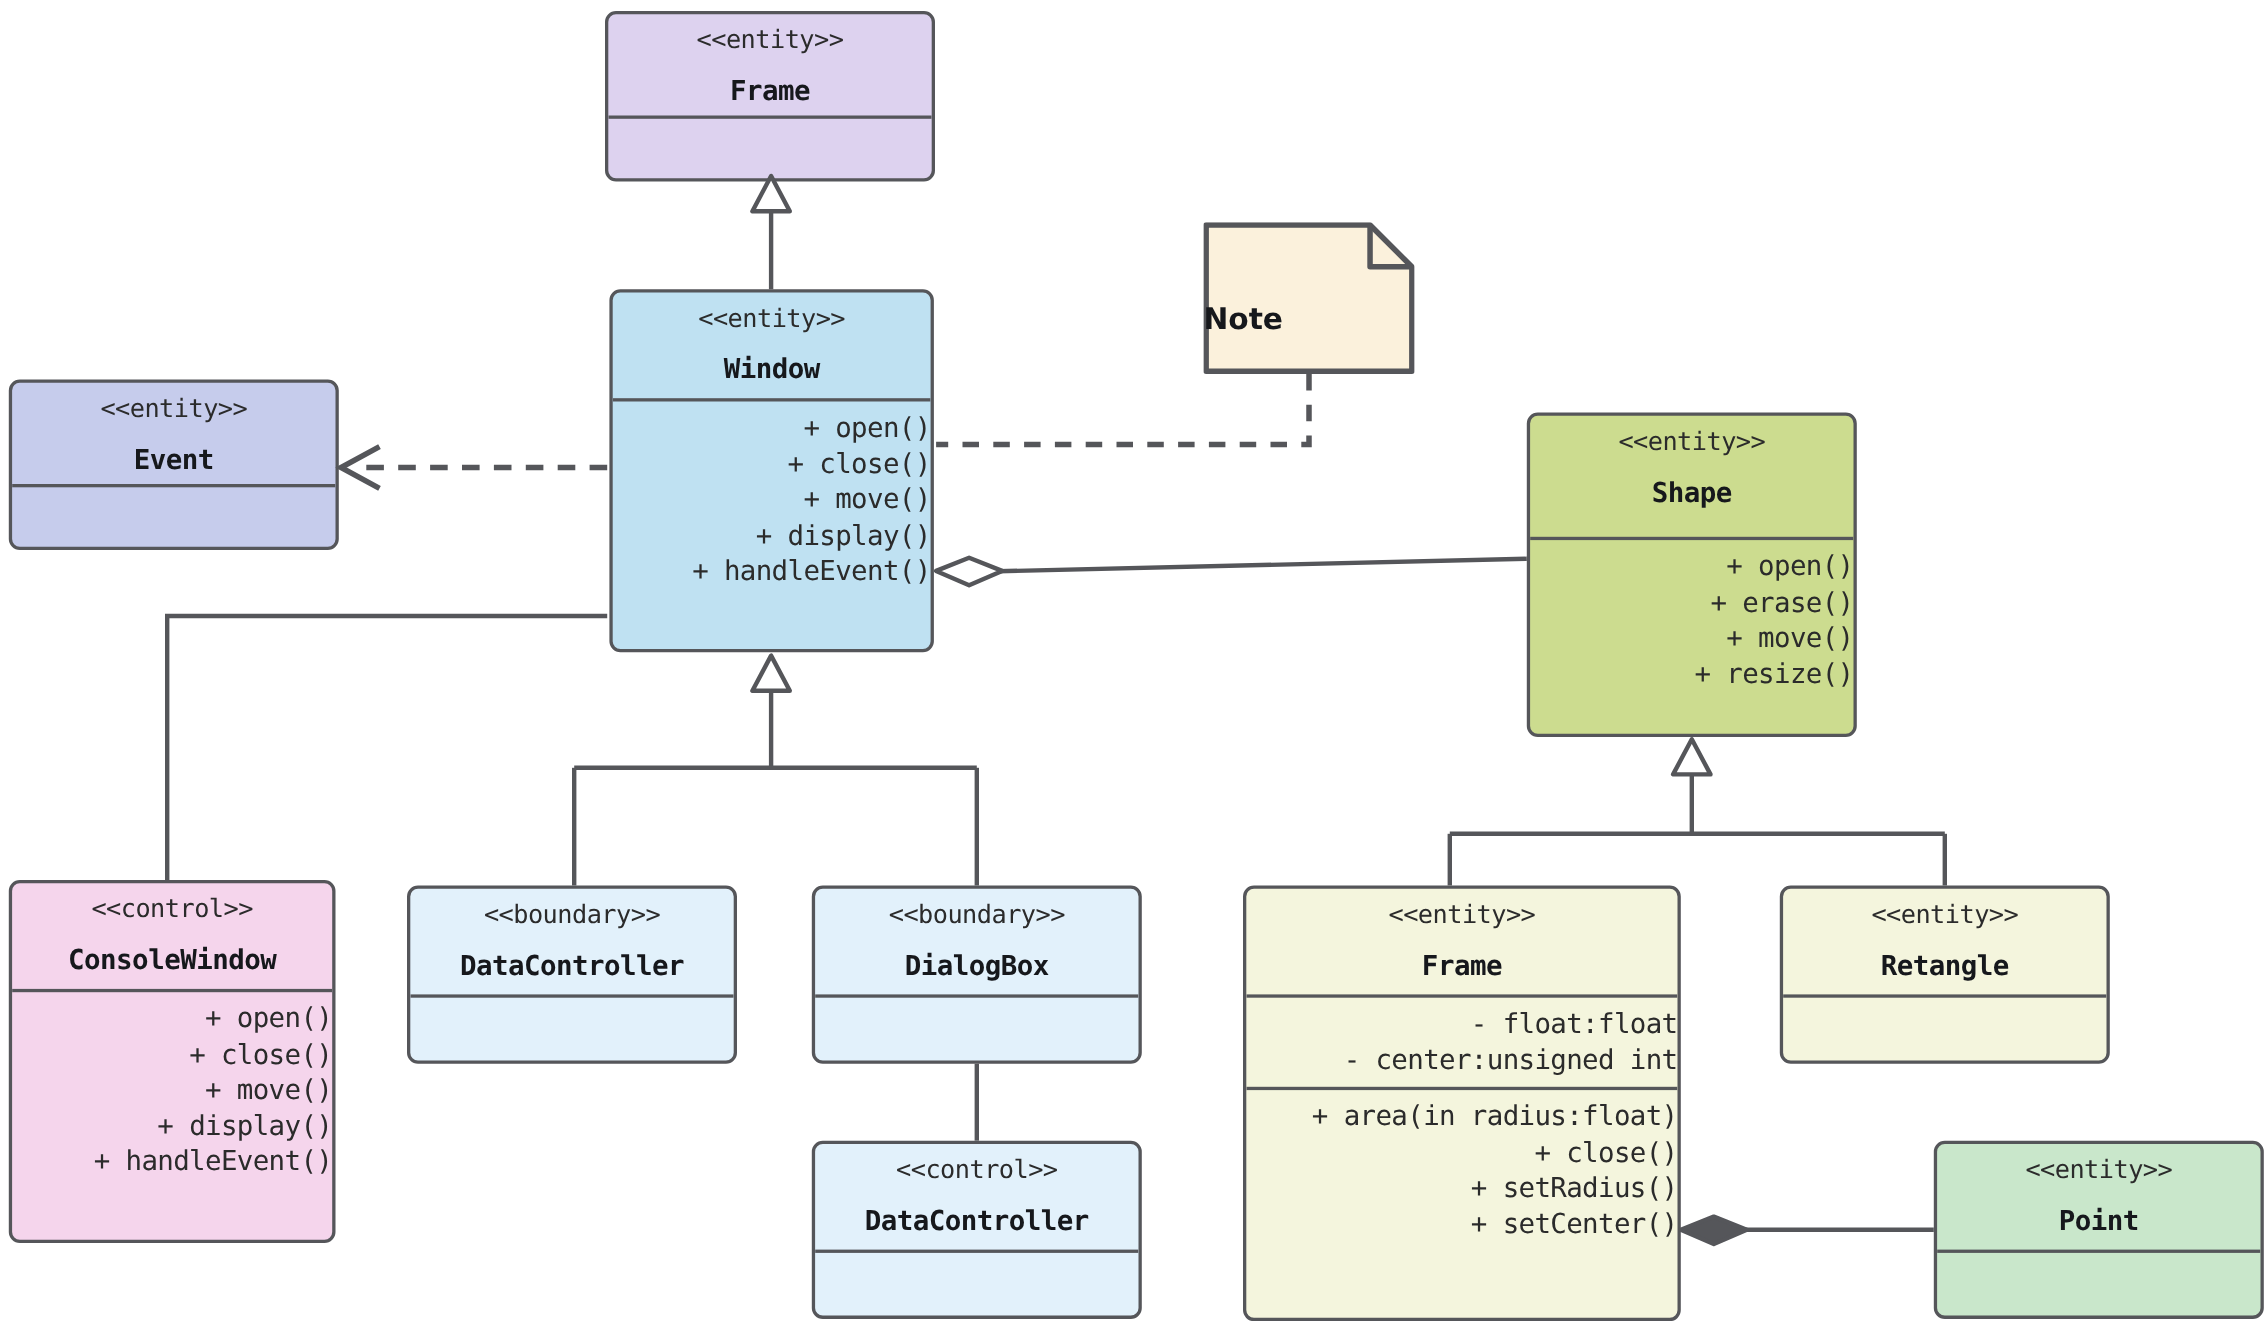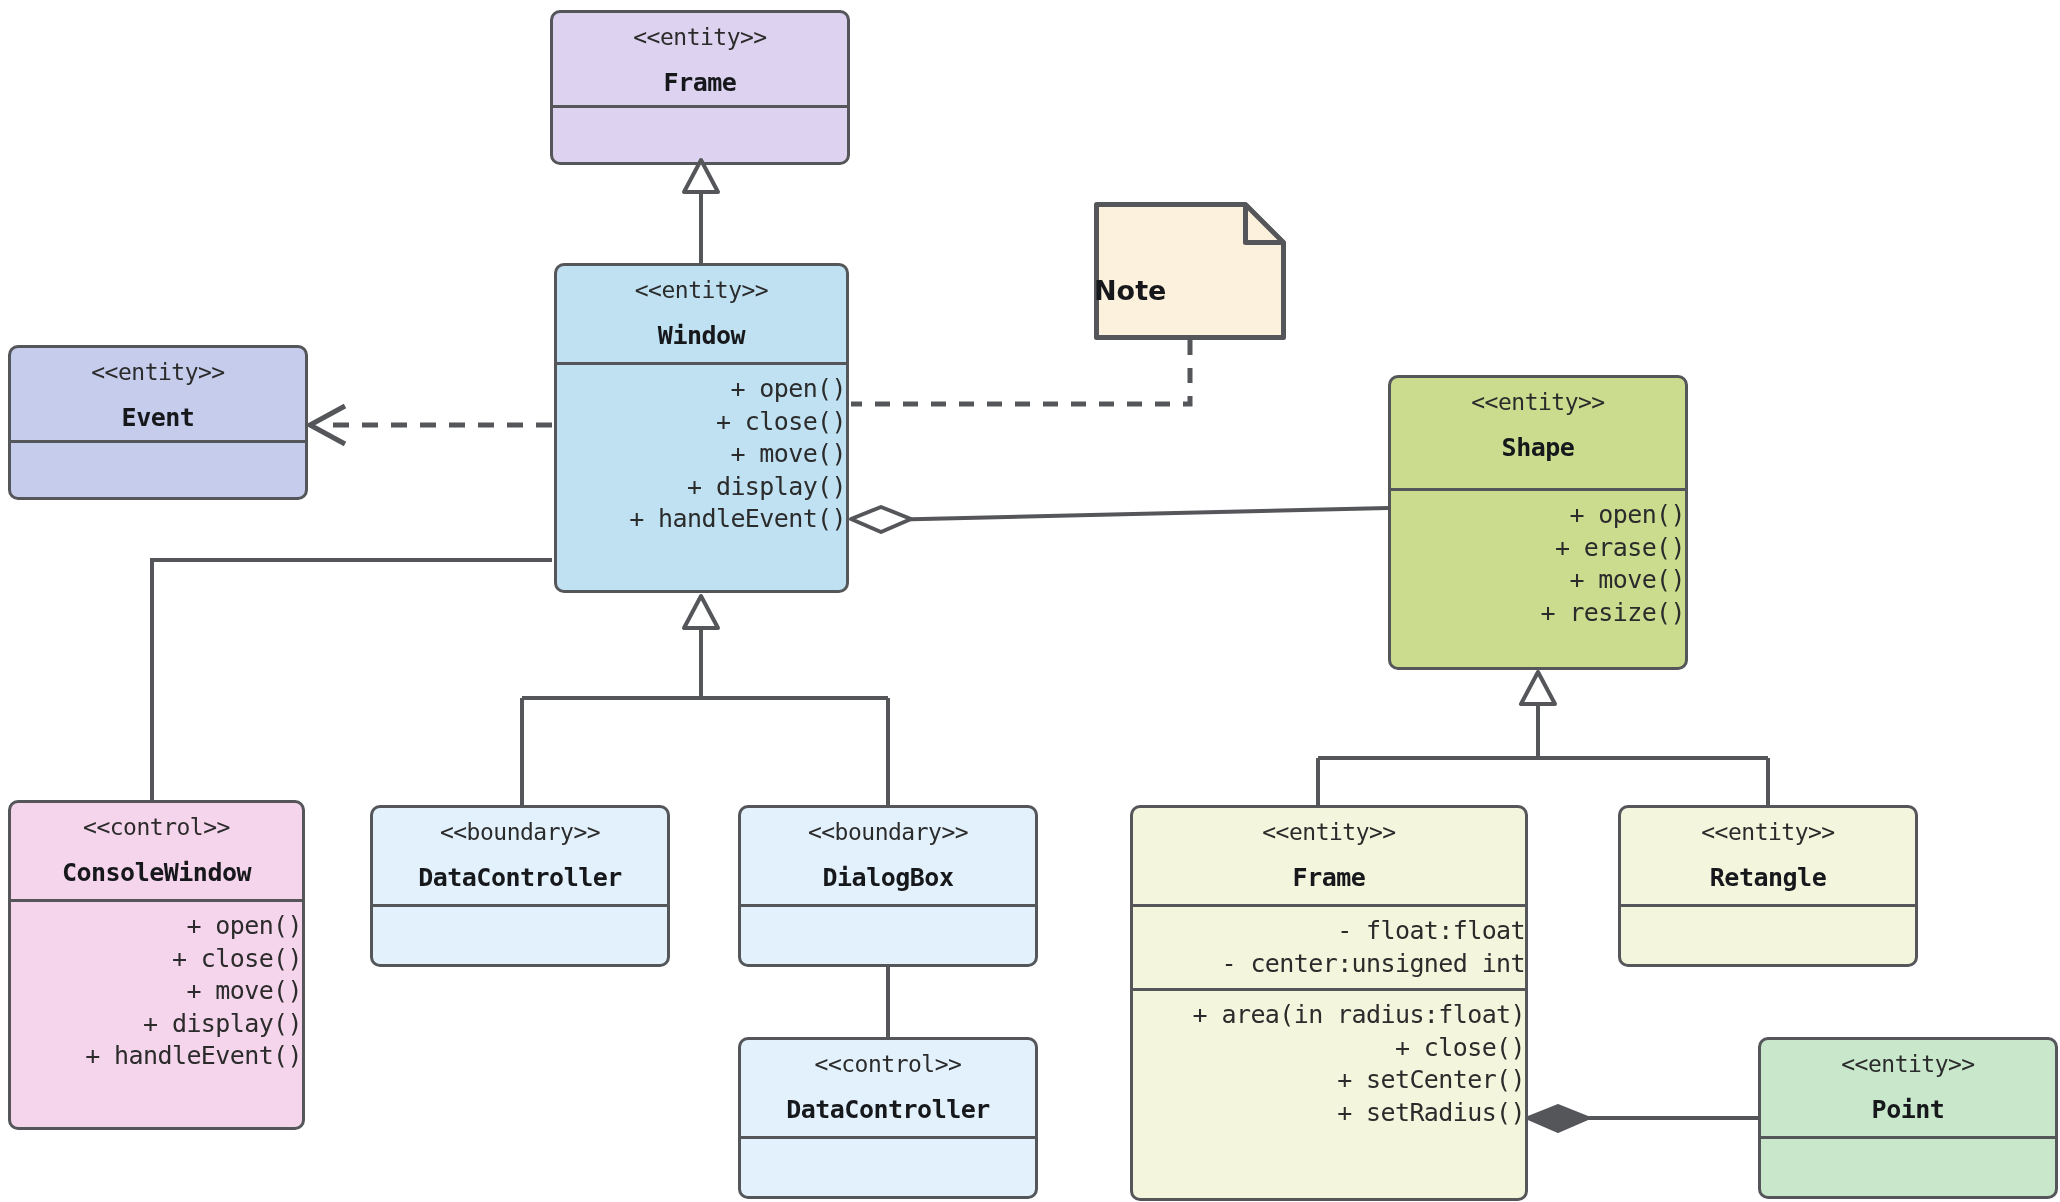--- a/index.html
+++ b/index.html
@@ -129,22 +129,22 @@
       </div>
       <div class="divider"></div>
       <div class="compartment members">
         <div class="member">- float:float</div>
         <div class="member">- center:unsigned int</div>
       </div>
       <div class="divider"></div>
       <div class="compartment members">
         <div class="member">+ area(in radius:float)</div>
         <div class="member">+ close()</div>
+        <div class="member">+ setRadius()</div>
         <div class="member">+ setCenter()</div>
-        <div class="member">+ setRadius()</div>
       </div>
     </div>
     <div class="uml-class" style="left: 1618px; top: 805px; width: 300px; height: 162px; background: rgb(244, 245, 221);">
       <div class="compartment head" style="height: 96px;">
         <div class="stereo">&lt;&lt;entity&gt;&gt;</div>
         <div class="cname">Retangle</div>
       </div>
       <div class="divider"></div>
       <div class="compartment members">
         <div class="empty-box"></div>

